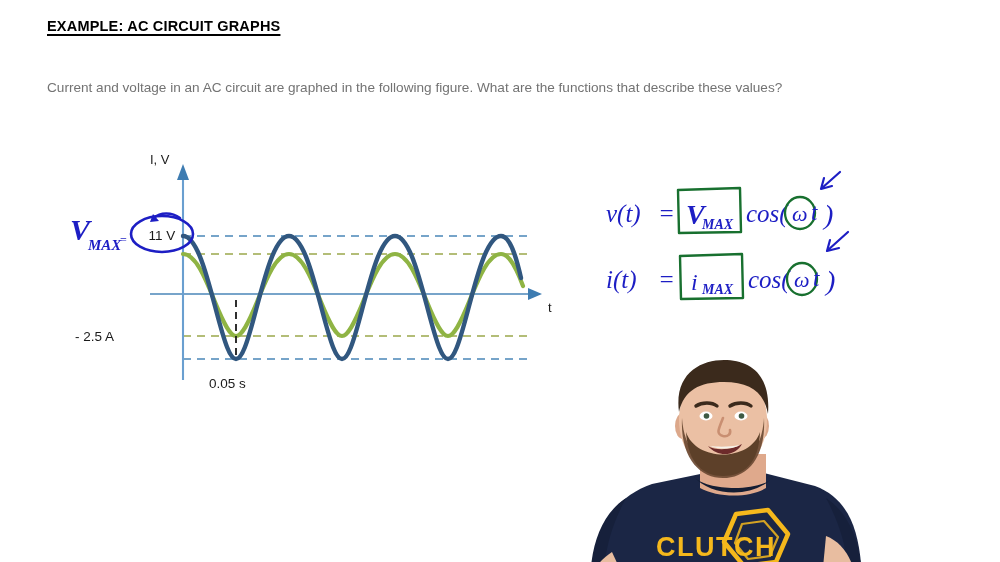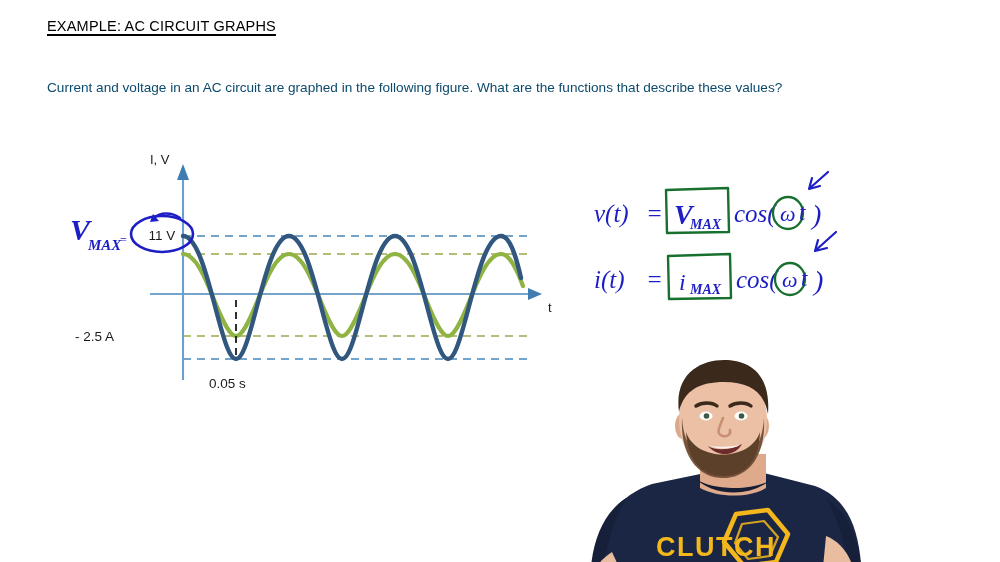--- a/index.html
+++ b/index.html
@@ -15,34 +15,34 @@
     font-family: "Liberation Sans", sans-serif;
     color: #111111;
   }
 
   
   #slide-title {
     position: absolute;
     left: 47px;
     top: 18px;
     font-size: 14.5px;
-    font-weight: normal;
+    font-weight: bold;
     letter-spacing: 0.2px;
     color: #000000;
     text-decoration: underline;
     text-underline-offset: 3px;
     text-decoration-thickness: 2px;
     white-space: nowrap;
   }
   #question-text {
     position: absolute;
     left: 47px;
     top: 80px;
     font-size: 13.6px;
-    color: #0c4a6e;
+    color: #737373;
     white-space: nowrap;
   }
 
   
   #figure {
     position: absolute;
     left: 40px;
     top: 142px;
     width: 520px;
     height: 270px;
@@ -60,21 +60,21 @@
     fill: #1a1a1a;
   }
   .hand-blue {
     font-family: "Liberation Serif", serif;
     fill: #1d1ec4;
   }
 
   
   #equations {
     position: absolute;
-    left: 580px;
+    left: 592px;
     top: 170px;
     width: 300px;
     height: 130px;
   }
   #equations svg { display: block; overflow: visible; }
   .eq-blue {
     font-family: "Liberation Serif", serif;
     fill: #1d1ec4;
     font-style: italic;
   }

